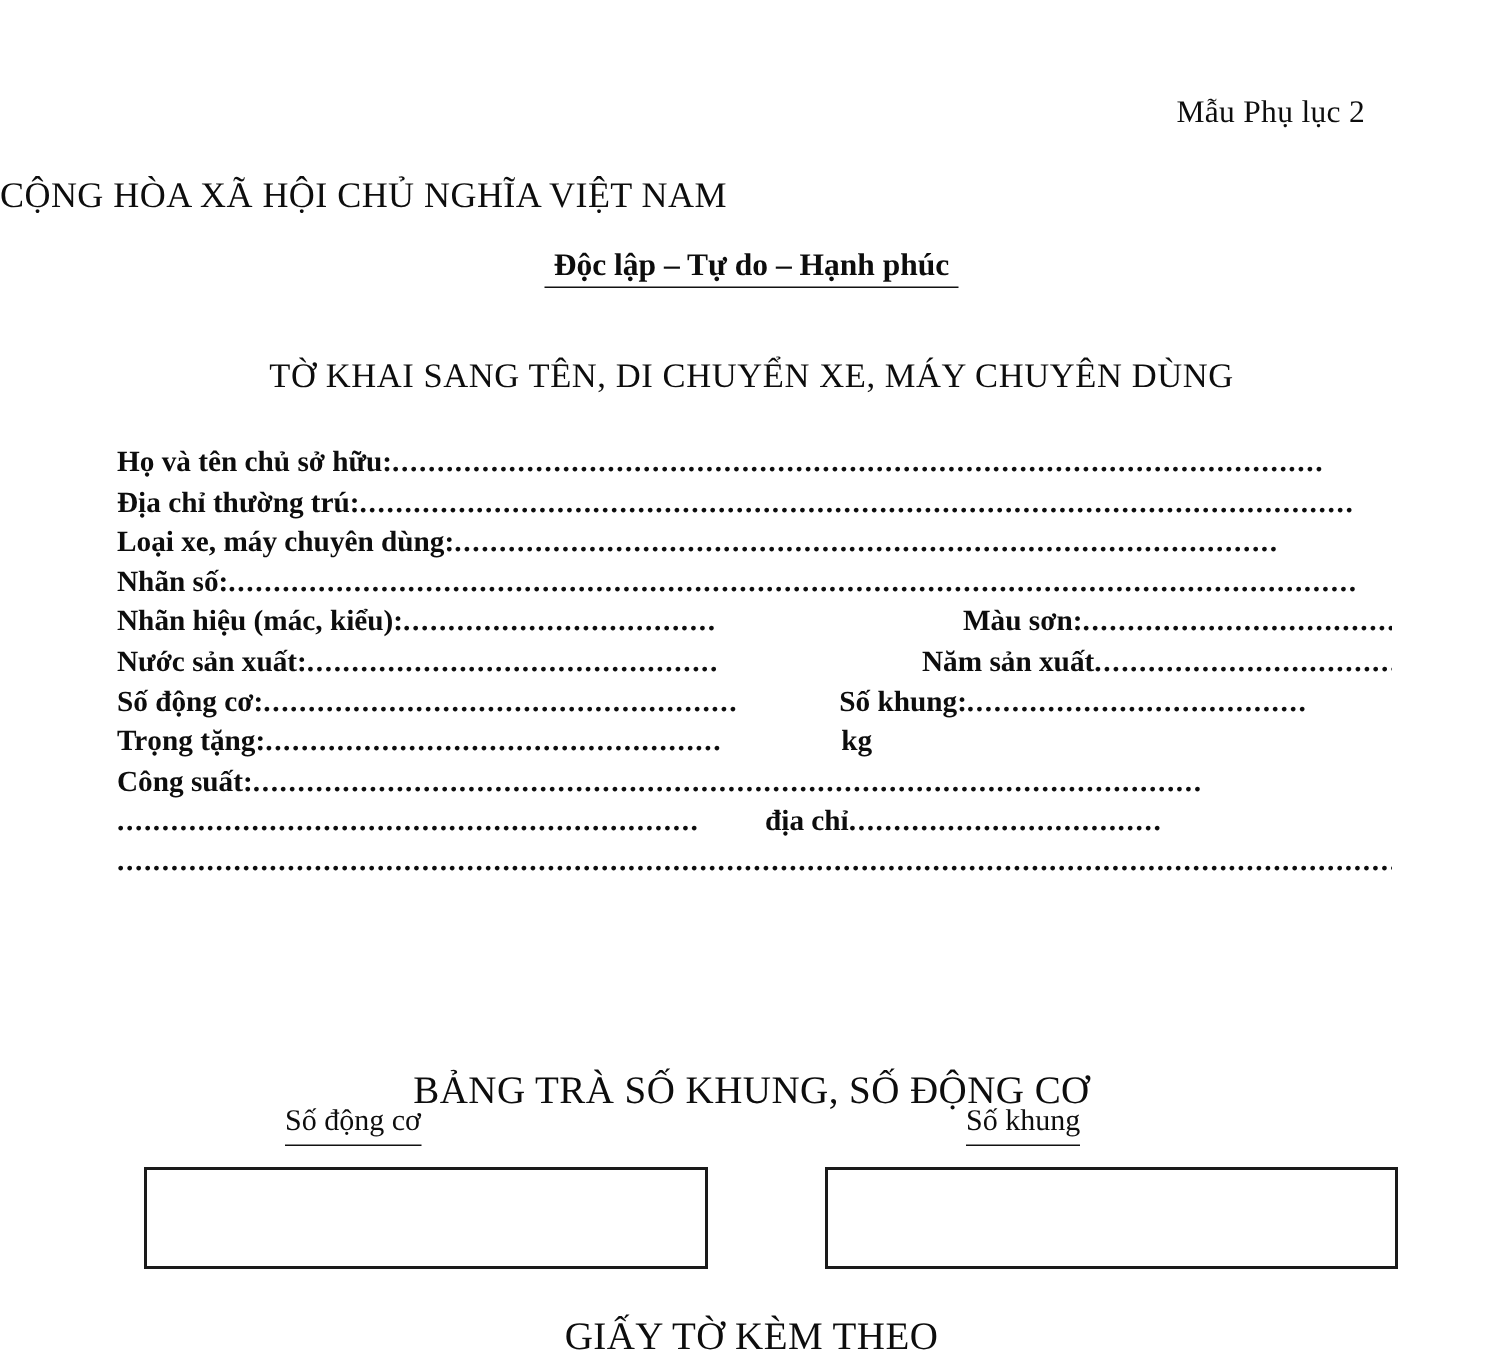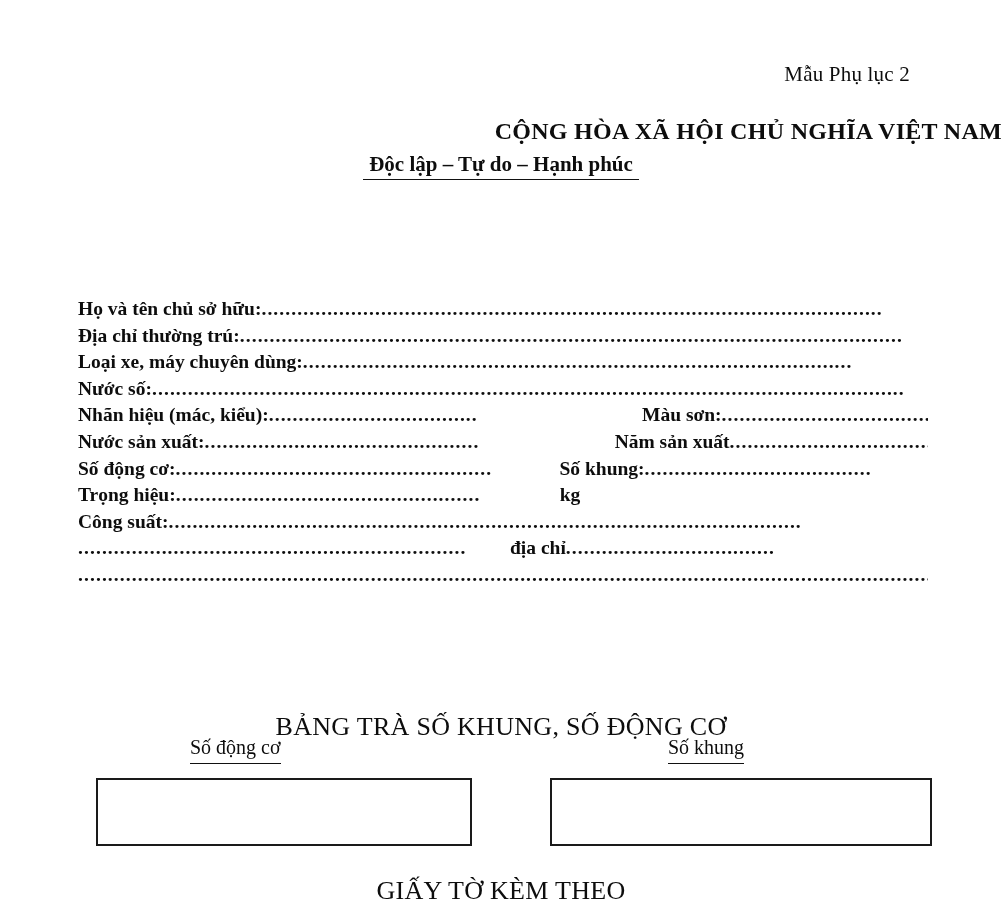--- a/index.html
+++ b/index.html
@@ -29,28 +29,28 @@
     right: 92px;
     font-size: 21px;
     letter-spacing: 0.2px;
     white-space: nowrap;
   }
   .national-title {
     position: absolute;
     top: 118px;
     left: 0;
     right: 0;
-    text-align: right;
+    text-align: left;
     font-size: 24px;
-    font-weight: bold;
+    font-weight: normal;
     letter-spacing: 0.3px;
   }
   .national-motto-wrap {
     position: absolute;
-    top: 152px;
+    top: 164px;
     left: 0;
     right: 0;
     text-align: center;
   }
   .national-motto {
     display: inline-block;
     font-size: 21px;
     font-weight: bold;
     border-bottom: 1.6px solid #111;
     padding: 0 6px 2px 6px;
@@ -118,21 +118,21 @@
     letter-spacing: 0.3px;
   }
   .col-head {
     position: absolute;
     top: 736px;
     font-size: 20px;
     border-bottom: 1.5px solid #111;
     padding-bottom: 4px;
   }
   .col-head.engine { left: 190px; }
-  .col-head.frame  { left: 668px; }
+  .col-head.frame  { left: 644px; }
 
   .rub-box {
     position: absolute;
     top: 778px;
     height: 64px;
     border: 2px solid #1a1a1a;
     background: #fff;
   }
   .rub-box.engine { left: 96px; width: 372px; }
   .rub-box.frame  { left: 550px; width: 378px; }
@@ -153,40 +153,41 @@
 <div class="page">
 
   <div class="form-code">Mẫu Phụ lục 2</div>
 
   <div class="national-title">CỘNG HÒA XÃ HỘI CHỦ NGHĨA VIỆT NAM</div>
 
   <div class="national-motto-wrap">
     <span class="national-motto">Độc lập – Tự do – Hạnh phúc</span>
   </div>
 
+  <div class="doc-title">TỜ KHAI SANG TÊN, DI CHUYỂN XE, MÁY CHUYÊN DÙNG</div>
 
   <div class="fields">
 
     <div class="field-row">
       <span class="lbl">Họ và tên chủ sở hữu:</span>
       <span class="dots">........................................................................................................</span>
     </div>
 
     <div class="field-row">
       <span class="lbl">Địa chỉ thường trú:</span>
       <span class="dots">...............................................................................................................</span>
     </div>
 
     <div class="field-row">
       <span class="lbl">Loại xe, máy chuyên dùng:</span>
       <span class="dots">............................................................................................</span>
     </div>
 
     <div class="field-row">
-      <span class="lbl">Nước số:</span>
+      <span class="lbl">Nhãn số:</span>
       <span class="dots">..............................................................................................................................</span>
     </div>
 
     <div class="field-row row-split">
       <span class="lbl">Nhãn hiệu (mác, kiểu):</span>
       <span class="left-dots w3">...................................</span>
       <span class="mid-lbl">Màu sơn:</span>
       <span class="dots">........................................</span>
     </div>
 
@@ -198,21 +199,21 @@
     </div>
 
     <div class="field-row row-split">
       <span class="lbl">Số động cơ:</span>
       <span class="left-dots w2">.....................................................</span>
       <span class="mid-lbl">Số khung:</span>
       <span class="dots">......................................</span>
     </div>
 
     <div class="field-row row-split">
-      <span class="lbl">Trọng hiệu:</span>
+      <span class="lbl">Trọng tặng:</span>
       <span class="left-dots w2">...................................................</span>
       <span class="unit">kg</span>
     </div>
 
     <div class="field-row">
       <span class="lbl">Công suất:</span>
       <span class="dots">..........................................................................................................</span>
     </div>
 
 

